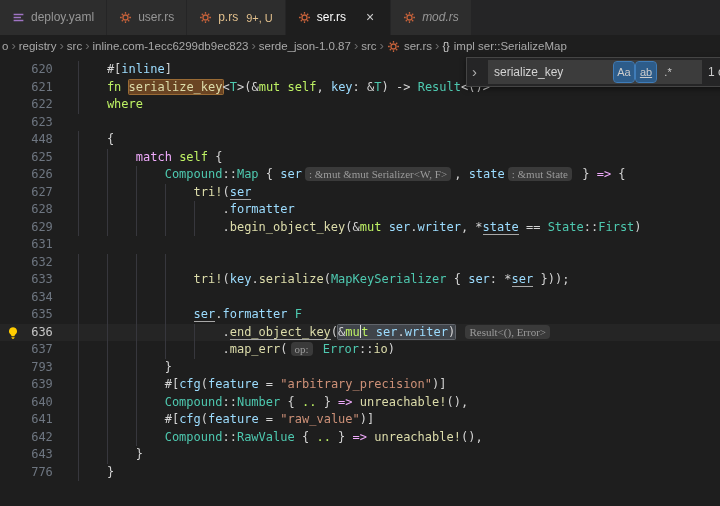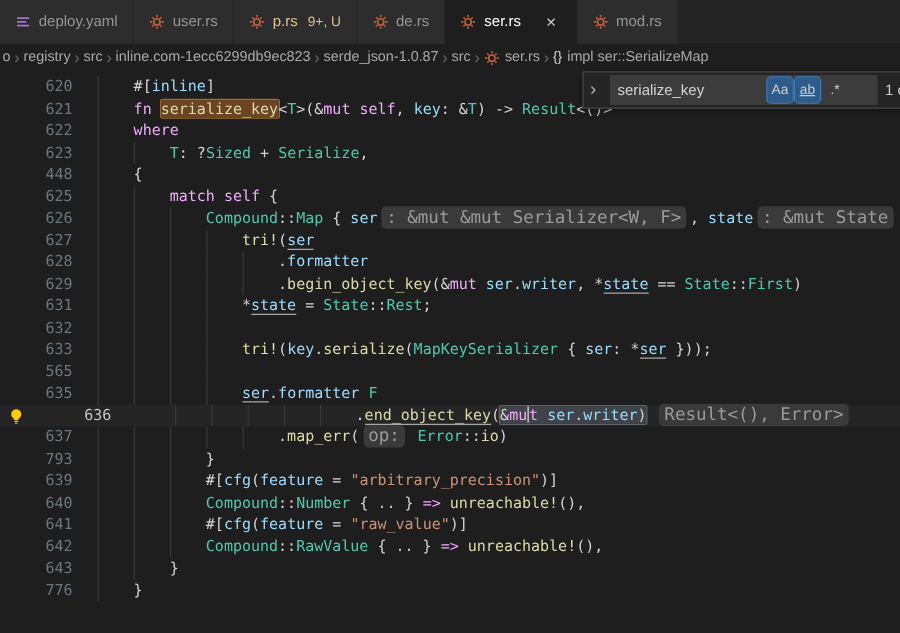--- a/index.html
+++ b/index.html
@@ -9,57 +9,57 @@
     background:#1e1e1e; font-family:"Liberation Sans", sans-serif;
     -webkit-font-smoothing:antialiased;
   }
 
   
   .tabbar { display:flex; height:35px; background:#252526; align-items:flex-end; }
   .tab { display:flex; align-items:center; gap:6px; padding:0 12px;
          background:#2d2d2d; border-right:1px solid #252526;
          font-size:12px; color:#969696; cursor:pointer; white-space:nowrap; }
   .tab.active { background:#1e1e1e; color:#ffffff; }
-  .tab.preview .tablabel { }
+  .tab.preview .tablabel { font-style:italic; }
   .tablabel { line-height:35px; }
   .tabdeco { font-size:11px; margin-left:2px; }
   .tabclose { margin-left:10px; color:#cccccc; font-size:14px; width:16px; height:16px;
               line-height:15px; text-align:center; border-radius:3px; }
   .tabicon { display:flex; align-items:center; }
 
   
   .breadcrumbs { display:flex; align-items:center; height:22px; padding:0 2px 0 2px;
                  font-size:11.5px; color:#a9a9a9; background:#1e1e1e; gap:3px; white-space:nowrap; }
   .crumb { display:flex; align-items:center; gap:4px; cursor:pointer; }
   .crumbsep { color:#6a6a6a; font-size:13px; margin-top:-2px; }
   .crumbprefix { color:#d0d0d0; font-size:11px; }
 
   
   .editor { position:relative; padding-top:4px; }
   .line { display:flex; height:17.5px; line-height:17.5px;
           font-family:"DejaVu Sans Mono","Liberation Mono",monospace; font-size:12px; }
-  .line.active { background:rgba(255,255,255,0.035);gap:31px; }
+  .line.active { background:rgba(255,255,255,0.035); }
   .glyph { width:26px; flex:none; position:relative; }
   .glyph svg { position:absolute; left:6px; top:2px; }
-  .num { width:32px; flex:none; text-align:right; color:#6e7681; font-size:12px; cursor:pointer; }
+  .num { width:32px; flex:none; text-align:center; color:#6e7681; font-size:12px; cursor:pointer; }
   .line.active .num { color:#c6c6c6; }
   .code { padding-left:20px; white-space:pre; flex:none; color:#d4d4d4; cursor:text; }
 
   .ig { display:inline-block; width:4ch; height:17.5px; vertical-align:top;
         border-left:1px solid #37373d; }
 
-  .c-kw   { color:#f0abfc; }
+  .c-kw   { color:#bef264; }
   .c-ctrl { color:#f0abfc; }
   .c-fn   { color:#dcdcaa; }
   .c-type { color:#4ec9b0; }
   .c-var  { color:#9cdcfe; }
   .c-pun  { color:#d4d4d4; }
   .c-str  { color:#ce9178; }
   .c-inlay{ color:#9b9b9b; background:#3a3a3a; border-radius:4px; padding:1px 4px;
-            margin:0 3px; font-size:14px; }
+            margin:0 3px; font-size:11px;font-family:Liberation Serif, serif; }
   .u  { border-bottom:1px solid #a8a8a8; }
   .hl { background:#6a4423; box-shadow:0 0 0 1px #9a6b35; border-radius:1px; }
   .selbox { background:#40444a; box-shadow:0 0 0 1px #61656b; border-radius:1px; }
   .cursor { display:inline-block; width:1.5px; height:13px; background:#dddddd;
             vertical-align:-2px; }
 
   
   .findwidget { position:absolute; top:57px; left:466px; width:292px; height:30px;
                 background:#252526; border:1px solid #454545;
                 box-shadow:0 2px 6px rgba(0,0,0,.45); display:flex; align-items:center;
@@ -107,31 +107,20 @@
         <svg width="13" height="13" viewBox="0 0 16 16">
           <g stroke="#c4613a" stroke-width="1.6" fill="none">
             <circle cx="8" cy="8" r="3.1"></circle>
             <path d="M8 1.2v2.2M8 12.6v2.2M1.2 8h2.2M12.6 8h2.2M3.4 3.4l1.5 1.5M11.1 11.1l1.5 1.5M12.6 3.4l-1.5 1.5M4.9 11.1l-1.5 1.5"></path>
           </g>
         </svg>
       </span>
       <span class="tablabel" style="color: rgb(226, 192, 141);">p.rs</span>
       <span class="tabdeco" style="color: rgb(226, 192, 141);">9+, U</span>
     </div>
-    <div class="tab ">
-      <span class="tabicon">
-        <svg width="13" height="13" viewBox="0 0 16 16">
-          <g stroke="#c4613a" stroke-width="1.6" fill="none">
-            <circle cx="8" cy="8" r="3.1"></circle>
-            <path d="M8 1.2v2.2M8 12.6v2.2M1.2 8h2.2M12.6 8h2.2M3.4 3.4l1.5 1.5M11.1 11.1l1.5 1.5M12.6 3.4l-1.5 1.5M4.9 11.1l-1.5 1.5"></path>
-          </g>
-        </svg>
-      </span>
-      <span class="tablabel">de.rs</span>
-    </div>
     <div class="tab active">
       <span class="tabicon">
         <svg width="13" height="13" viewBox="0 0 16 16">
           <g stroke="#c4613a" stroke-width="1.6" fill="none">
             <circle cx="8" cy="8" r="3.1"></circle>
             <path d="M8 1.2v2.2M8 12.6v2.2M1.2 8h2.2M12.6 8h2.2M3.4 3.4l1.5 1.5M11.1 11.1l1.5 1.5M12.6 3.4l-1.5 1.5M4.9 11.1l-1.5 1.5"></path>
           </g>
         </svg>
       </span>
       <span class="tablabel">ser.rs</span>
@@ -205,21 +194,20 @@
       <span class="code"><span class="ig"></span><span class="c-kw">fn </span><span class="c-fn hl">serialize_key</span><span class="c-pun">&lt;</span><span class="c-type">T</span><span class="c-pun">&gt;(</span><span class="c-pun">&amp;</span><span class="c-kw">mut </span><span class="c-kw">self</span><span class="c-pun">, </span><span class="c-var">key</span><span class="c-pun">: &amp;</span><span class="c-type">T</span><span class="c-pun">) -&gt; </span><span class="c-type">Result</span><span class="c-pun">&lt;()&gt;</span></span>
     </div>
     <div class="line">
       <span class="glyph"></span>
       <span class="num">622</span>
       <span class="code"><span class="ig"></span><span class="c-kw">where</span></span>
     </div>
     <div class="line">
       <span class="glyph"></span>
       <span class="num">623</span>
-      <span class="code"><span class="ig"></span><span class="ig"></span><span class="c-type">T</span><span class="c-pun">: ?</span><span class="c-type">Sized</span><span class="c-pun"> + </span><span class="c-type">Serialize</span><span class="c-pun">,</span></span>
     </div>
     <div class="line">
       <span class="glyph"></span>
       <span class="num">448</span>
       <span class="code"><span class="ig"></span><span class="c-pun">{</span></span>
     </div>
     <div class="line">
       <span class="glyph"></span>
       <span class="num">625</span>
       <span class="code"><span class="ig"></span><span class="ig"></span><span class="c-ctrl">match </span><span class="c-kw">self</span><span class="c-pun"> {</span></span>
@@ -240,35 +228,34 @@
       <span class="code"><span class="ig"></span><span class="ig"></span><span class="ig"></span><span class="ig"></span><span class="ig"></span><span class="c-pun">.</span><span class="c-var">formatter</span></span>
     </div>
     <div class="line">
       <span class="glyph"></span>
       <span class="num">629</span>
       <span class="code"><span class="ig"></span><span class="ig"></span><span class="ig"></span><span class="ig"></span><span class="ig"></span><span class="c-pun">.</span><span class="c-fn">begin_object_key</span><span class="c-pun">(&amp;</span><span class="c-kw">mut </span><span class="c-var">ser</span><span class="c-pun">.</span><span class="c-var">writer</span><span class="c-pun">, *</span><span class="c-var u">state</span><span class="c-pun"> == </span><span class="c-type">State</span><span class="c-pun">::</span><span class="c-type">First</span><span class="c-pun">)</span></span>
     </div>
     <div class="line">
       <span class="glyph"></span>
       <span class="num">631</span>
-      <span class="code"><span class="ig"></span><span class="ig"></span><span class="ig"></span><span class="ig"></span><span class="c-pun">*</span><span class="c-var u">state</span><span class="c-pun"> = </span><span class="c-type">State</span><span class="c-pun">::</span><span class="c-type">Rest</span><span class="c-pun">;</span></span>
     </div>
     <div class="line">
       <span class="glyph"></span>
       <span class="num">632</span>
       <span class="code"><span class="ig"></span><span class="ig"></span><span class="ig"></span><span class="ig"></span></span>
     </div>
     <div class="line">
       <span class="glyph"></span>
       <span class="num">633</span>
       <span class="code"><span class="ig"></span><span class="ig"></span><span class="ig"></span><span class="ig"></span><span class="c-fn">tri!</span><span class="c-pun">(</span><span class="c-var">key</span><span class="c-pun">.</span><span class="c-fn">serialize</span><span class="c-pun">(</span><span class="c-type">MapKeySerializer</span><span class="c-pun"> { </span><span class="c-var">ser</span><span class="c-pun">: *</span><span class="c-var u">ser</span><span class="c-pun"> }));</span></span>
     </div>
     <div class="line">
       <span class="glyph"></span>
-      <span class="num">565</span>
+      <span class="num">634</span>
       <span class="code"><span class="ig"></span><span class="ig"></span><span class="ig"></span><span class="ig"></span></span>
     </div>
     <div class="line">
       <span class="glyph"></span>
       <span class="num">635</span>
       <span class="code"><span class="ig"></span><span class="ig"></span><span class="ig"></span><span class="ig"></span><span class="c-var u">ser</span><span class="c-pun">.</span><span class="c-var">formatter</span><span class="c-pun"> </span><span class="c-type">F</span></span>
     </div>
     <div class="line active">
       <span class="glyph"><span><svg width="14" height="14" viewBox="0 0 16 16">
             <path fill="#ffcc00" d="M8 1.5a4.6 4.6 0 0 0-2.7 8.3c.5.4.9 1 .9 1.7h3.6c0-.7.4-1.3.9-1.7A4.6 4.6 0 0 0 8 1.5z"></path>

